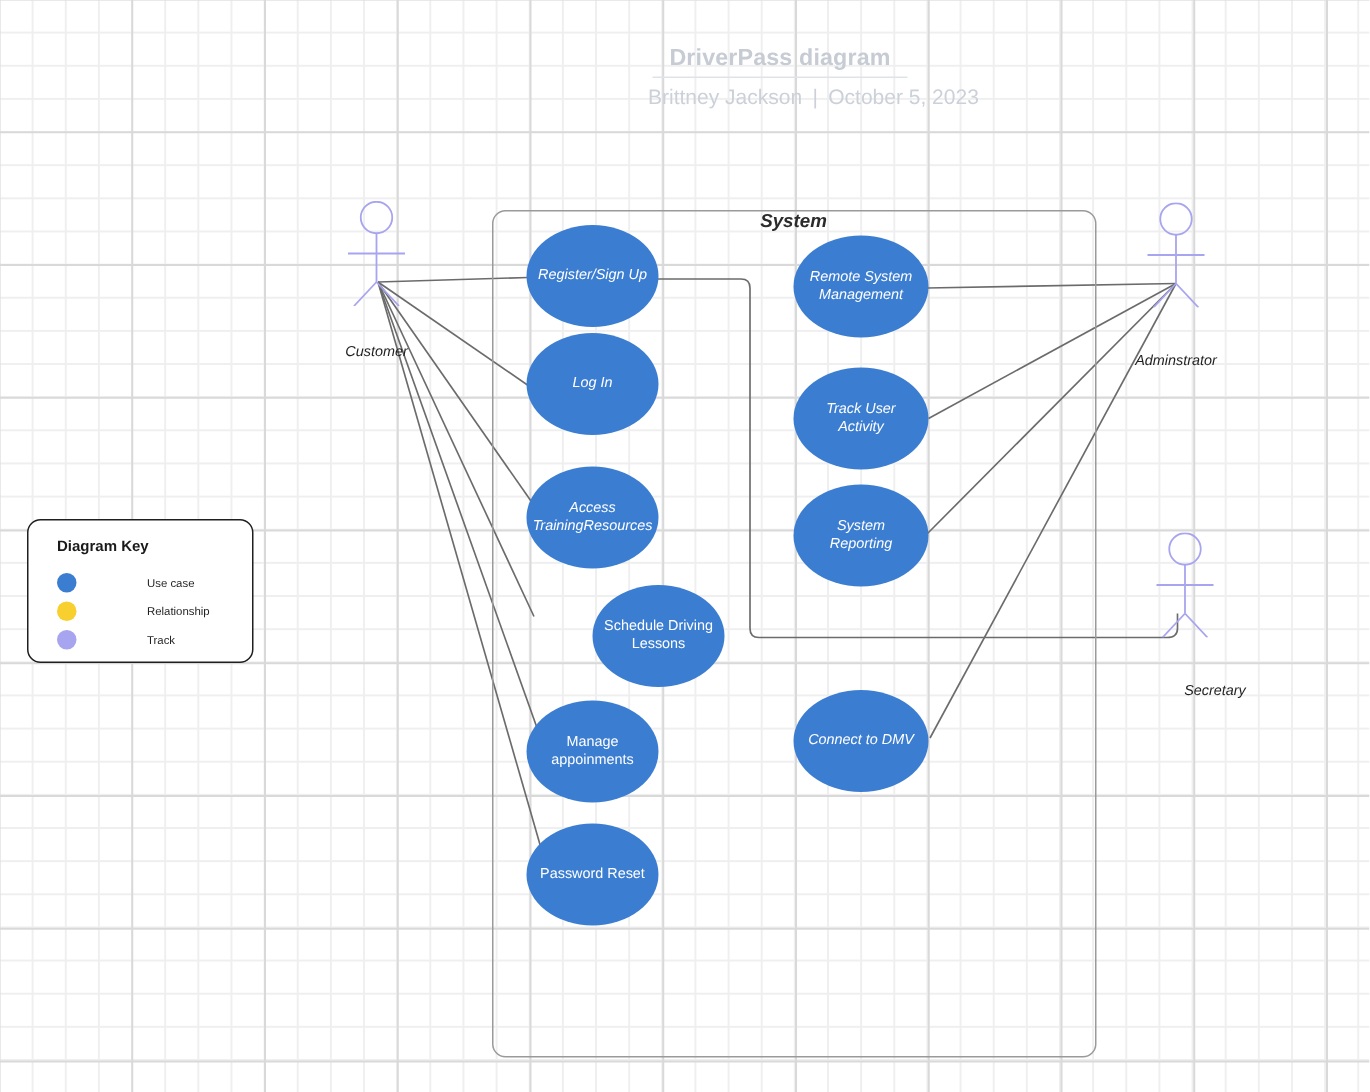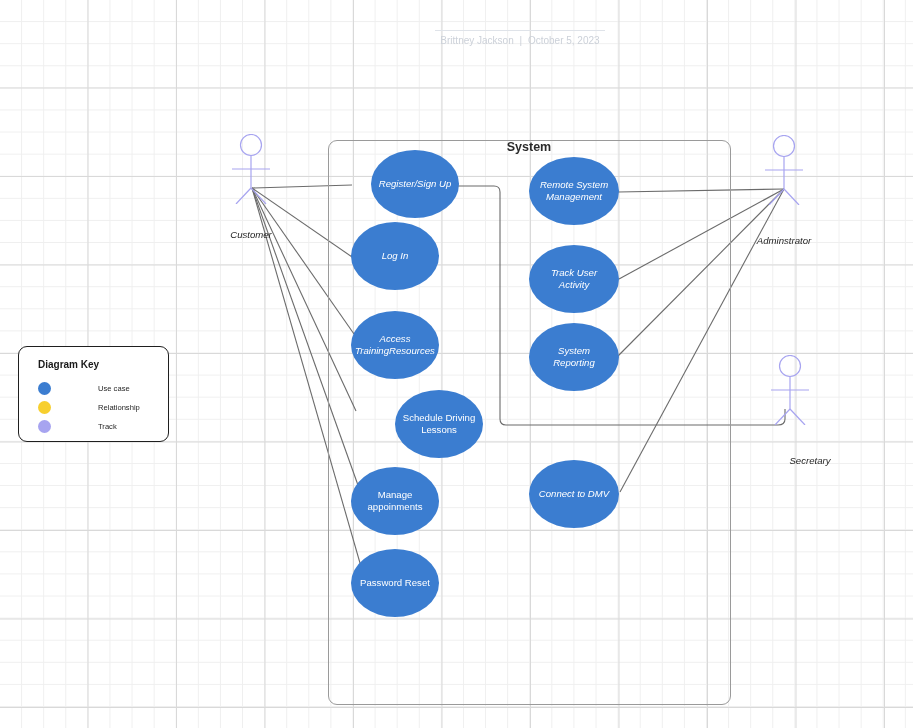--- a/index.html
+++ b/index.html
@@ -45,21 +45,21 @@
     letter-spacing: .1px;
     padding-bottom: 3px;
     white-space: nowrap;
   }
   .title-rule {
     height: 1px;
     background: #dfe3e9;
     margin: 0 3px 4px 3px;
   }
   .doc-byline {
-    font-size: 10px;
+    font-size: 14px;
     color: #ccd1d9;
     white-space: nowrap;
   }
   .byline-sep { padding: 0 3px; }
 
   
   .system-box {
     position: absolute;
     left: 328px;
     top: 140px;
@@ -69,20 +69,21 @@
     border-radius: 9px;
     background: transparent;
   }
   .system-label {
     position: absolute;
     left: 494px;
     top: 140px;
     width: 70px;
     text-align: center;
     font-size: 12.5px;
+    font-style: italic;
     font-weight: bold;
     color: #2b2b2b;
   }
 
   
   .usecase {
     position: absolute;
     border-radius: 50%;
     background: #3b7dd0;
     display: flex;
@@ -164,33 +165,34 @@
       <line x1="784" y1="189" x2="619" y2="279"></line>
       <line x1="784" y1="189" x2="618" y2="356"></line>
       <line x1="784" y1="189" x2="620" y2="492"></line>
 
       <path d="M 438 186 L 494 186 Q 500 186 500 192 L 500 419 Q 500 425 506 425
                L 778 425 Q 785 425 785 419 L 785 409"></path>
     </g>
   </svg>
 
   <div class="title-block">
+    <div class="doc-title">DriverPass diagram</div>
     <div class="title-rule"></div>
     <div class="doc-byline">
       <span>Brittney Jackson</span>
       <span class="byline-sep">|</span>
       <span>October 5, 2023</span>
     </div>
   </div>
 
   <div class="system-box"></div>
   <div class="system-label">System</div>
 
   <div id="usecase-layer">
-      <div class="usecase italic" style="left: 351px; top: 150px; width: 88px; height: 68px; background: rgb(59, 125, 208); margin-left: 20px;">
+      <div class="usecase italic" style="left: 351px; top: 150px; width: 88px; height: 68px; background: rgb(59, 125, 208);">
         <span>Register/Sign Up</span>
       </div>
       <div class="usecase italic" style="left: 351px; top: 222px; width: 88px; height: 68px; background: rgb(59, 125, 208);">
         <span>Log In</span>
       </div>
       <div class="usecase italic" style="left: 351px; top: 311px; width: 88px; height: 68px; background: rgb(59, 125, 208);">
         <span>Access TrainingResources</span>
       </div>
       <div class="usecase" style="left: 351px; top: 390px; width: 88px; height: 68px; background: rgb(59, 125, 208); margin-left: 44px;">
         <span>Schedule Driving Lessons</span>

